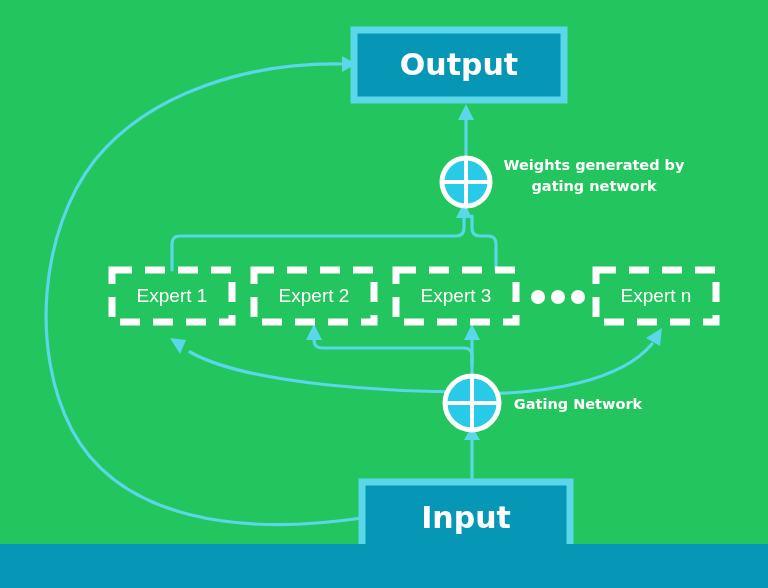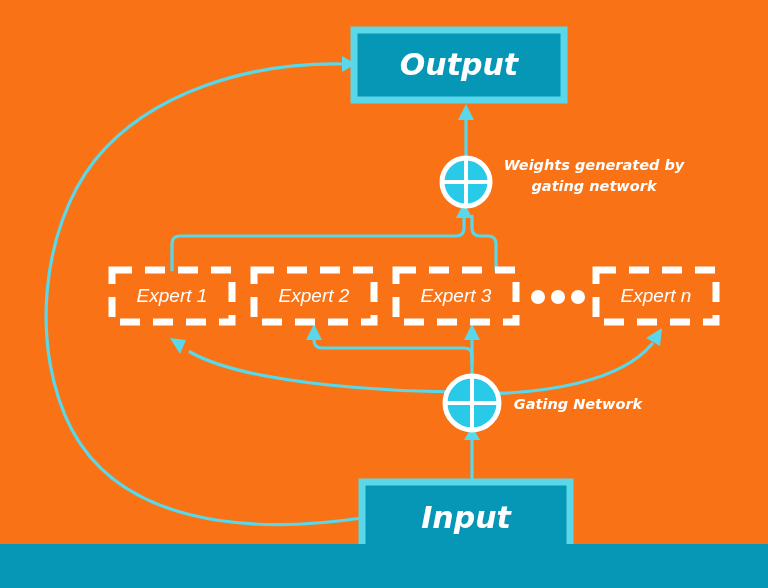--- a/index.html
+++ b/index.html
@@ -4,24 +4,23 @@
 <style>
   html, body {
     margin: 0;
     padding: 0;
     background: #0797b6;
   }
   #diagram-root {
     position: relative;
     width: 768px;
     height: 544px;
-    background: #f97316;
+    background: #22c55e;
     overflow: hidden;
     font-family: "Liberation Sans", sans-serif;
-    font-style: italic;
   }
   svg.canvas {
     position: absolute;
     inset: 0;
     width: 768px;
     height: 588px;
     display: block;
   }
   .node-box-fill { fill: #0797b6; }
   .node-box-stroke { stroke: #5ad7e8; }

